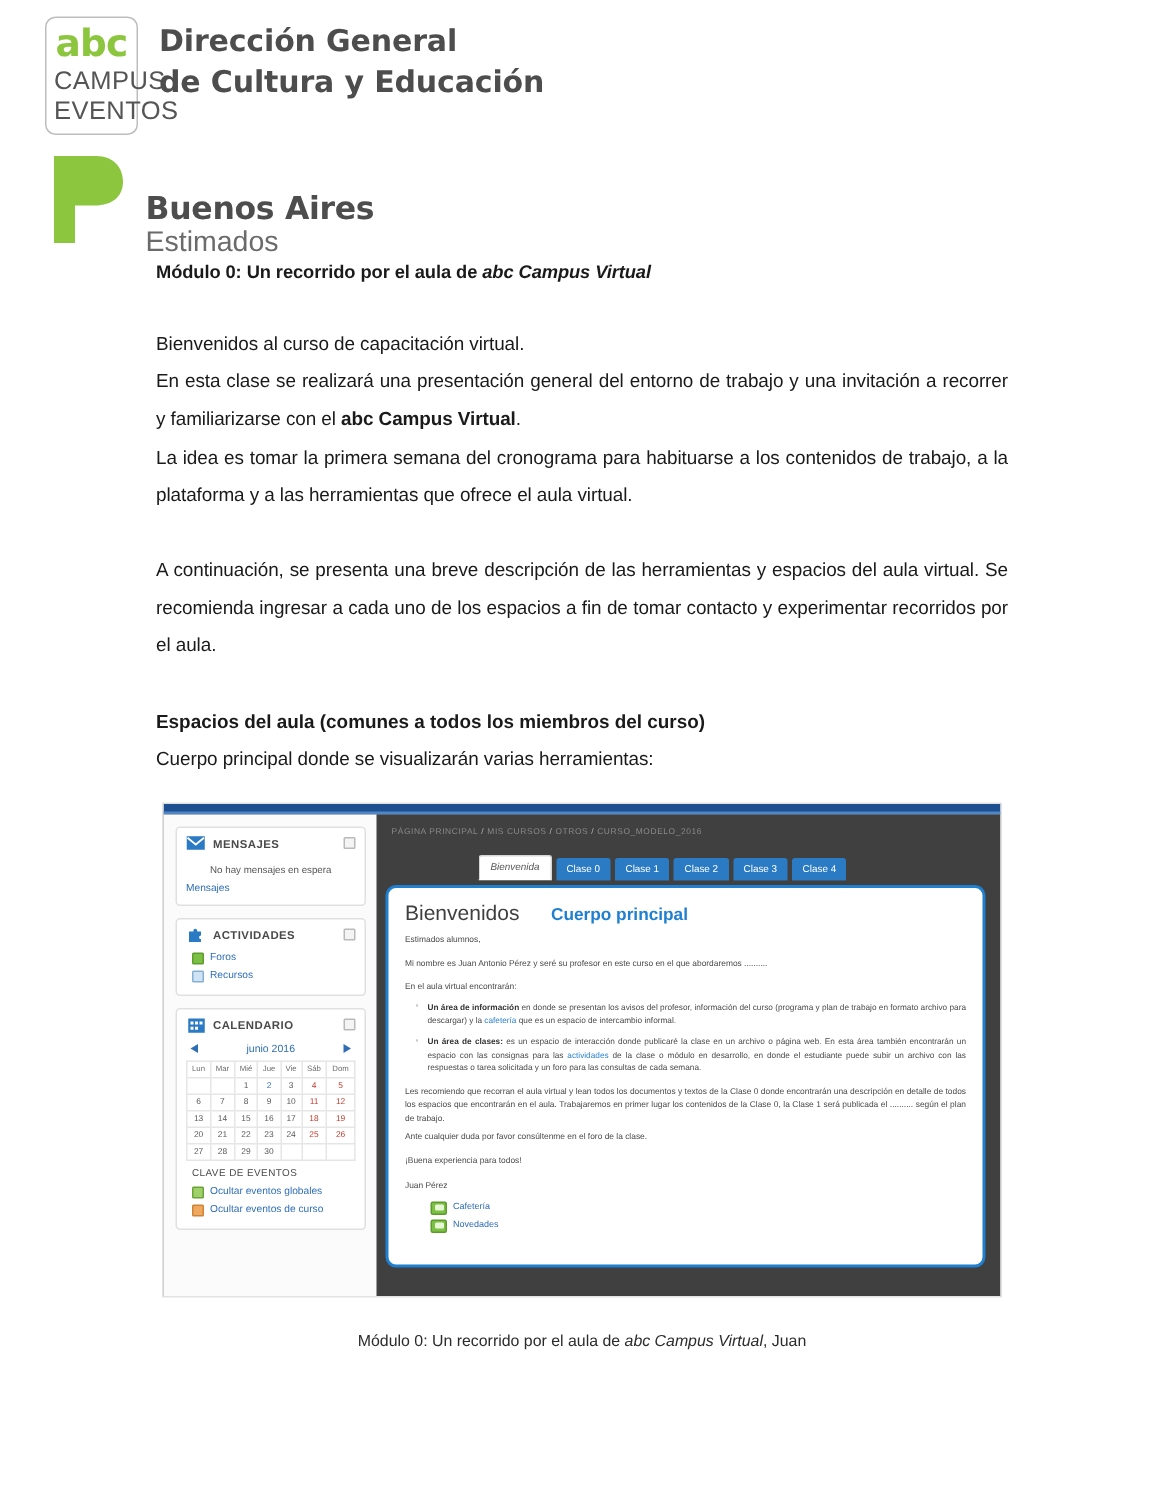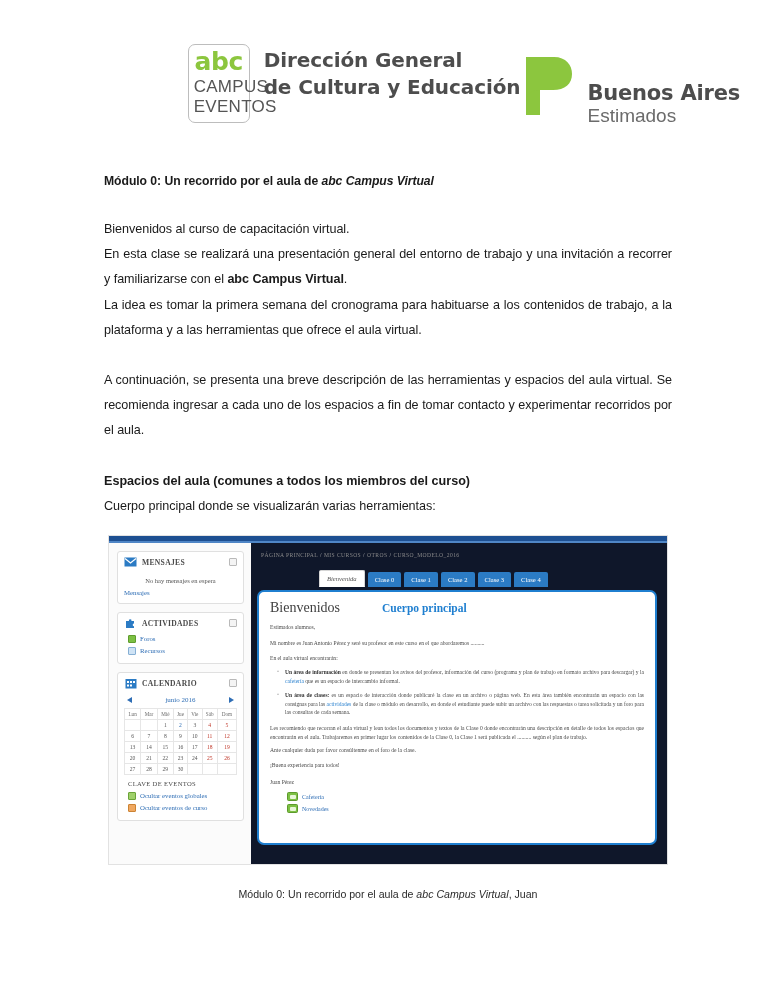--- a/index.html
+++ b/index.html
@@ -10,23 +10,24 @@
     background: #ffffff;
     font-family: "Liberation Sans", sans-serif;
     color: #1a1a1a;
     overflow: hidden;
   }
 
   
   .doc-header {
     display: flex;
     align-items: flex-start;
-    justify-content: flex-end;
+    justify-content: center;
     padding: 44px 28px 0 30px;
     height: 140px;
+    flex-direction: column;
   }
   .logo-left { display: flex; align-items: flex-start; gap: 14px; }
   .abc-badge {
     width: 62px;
     border: 1.5px solid #bdbdbd;
     border-radius: 7px;
     padding: 4px 5px 5px 5px;
     text-align: center;
     line-height: 1;
   }
@@ -112,21 +113,21 @@
     background: #ffffff;
     border: 1px solid #e2e2e2;
     overflow: hidden;
     font-family: "Liberation Sans", sans-serif;
   }
   .shot-topbar {
     height: 7px;
     background: #1d4f91;
     border-bottom: 2px solid #4f86c6;
   }
-  .shot-inner { display: flex; height: 323px; background: #0f172a; font-family: Liberation Serif, serif; }
+  .shot-inner { display: flex; height: 323px; background: #404040; }
 
   
   .shot-side {
     width: 142px;
     padding: 8px 7px 0 8px;
     background: #fbfbfb;
     flex-shrink: 0;
   }
   .block {
     background: #ffffff;
@@ -255,21 +256,21 @@
   .panel-title {
     font-size: 14px;
     color: #3f3f3f;
     font-weight: normal;
     flex-shrink: 0;
   }
   .panel-annot {
     font-size: 11.5px;
     font-weight: bold;
     color: #1f7fd0;
-    margin-left: 42px;
+    margin-left: 21px;
   }
   .p-txt {
     font-size: 5.6px;
     color: #4a4a4a;
     line-height: 1.55;
     margin: 7px 0 0 0;
     text-align: justify;
   }
   .p-txt.tight { margin-top: 4px; }
   ul.p-list { margin: 5px 0 0 0; padding-left: 15px; list-style: none; }

